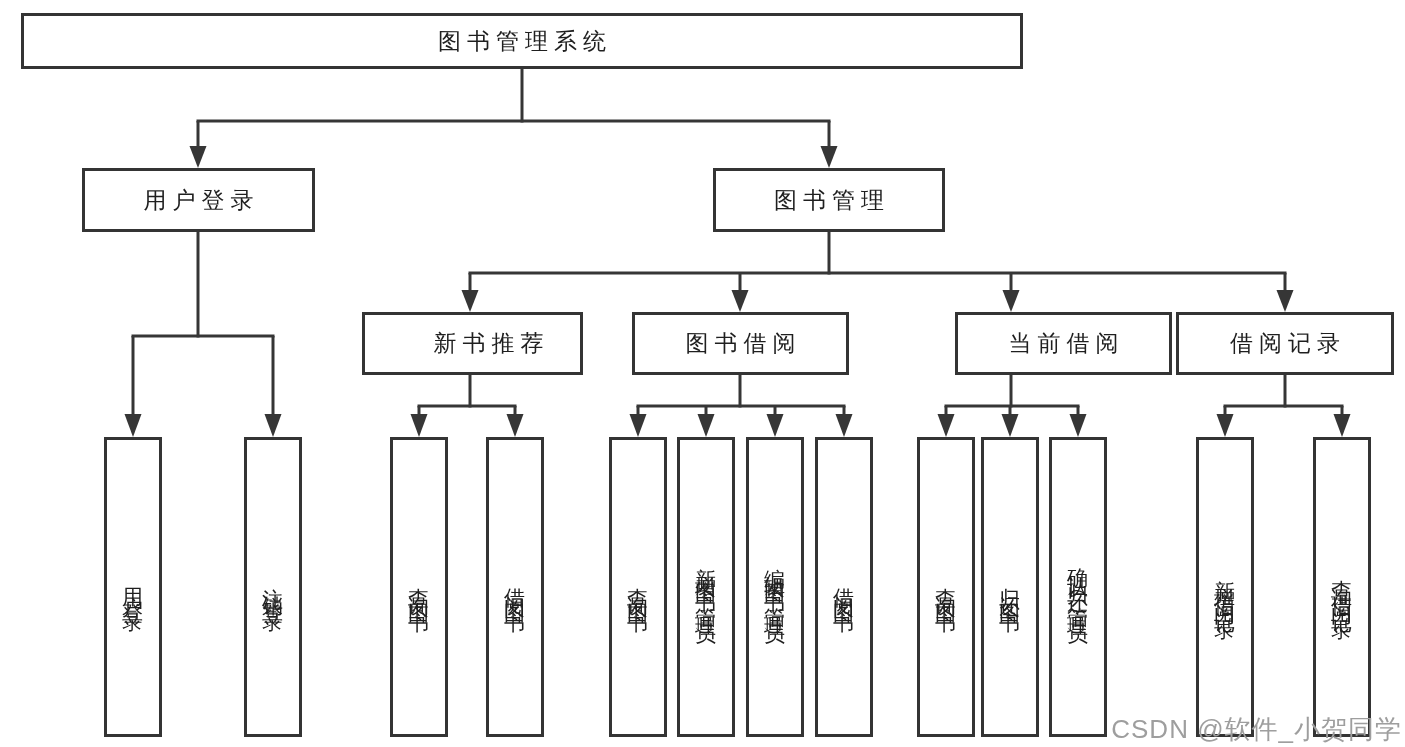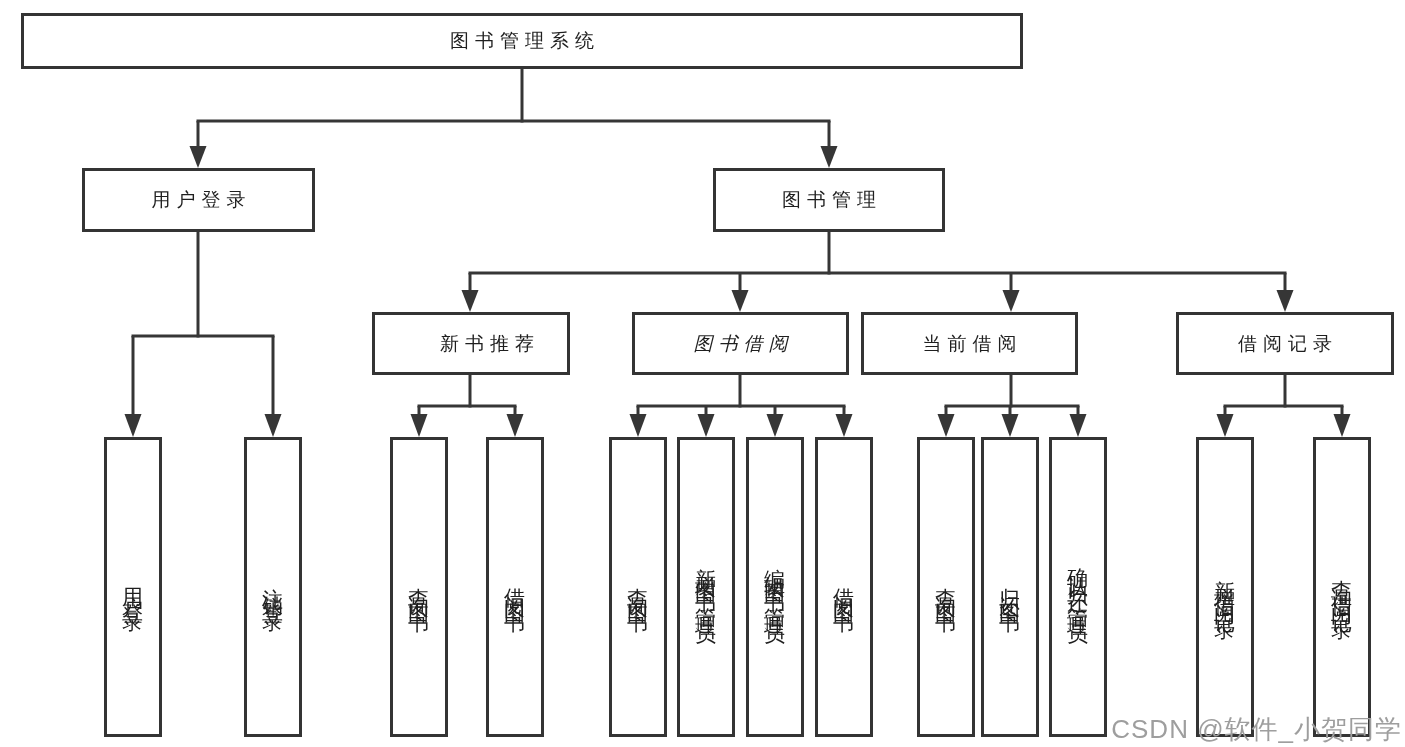--- a/index.html
+++ b/index.html
@@ -25,21 +25,21 @@
     position: absolute;
     box-sizing: border-box;
     border: 3px solid #343434;
     background: #ffffff;
     display: flex;
     align-items: center;
     justify-content: center;
     color: #1f1f1f;
   }
   .h-label {
-    font-size: 19px;
+    font-size: 23px;
     letter-spacing: 6px;
     text-indent: 6px; 
     white-space: nowrap;
   }
   .v-box {
     width: 58px;
     height: 300px;
   }
   .v-label {
     writing-mode: vertical-rl;
@@ -55,23 +55,23 @@
     font-size: 26px;
     letter-spacing: 1px;
     color: #9e9e9e;
     white-space: nowrap;
     z-index: 5;
   }
   
   #n-root  { left: 21px;  top: 13px;  width: 1002px; height: 56px; }
   #n-login { left: 82px;  top: 168px; width: 233px;  height: 64px; }
   #n-mgmt  { left: 713px; top: 168px; width: 232px;  height: 64px; align-items: center; }
-  #n-new   { left: 372px;  top: 312px; width: 198px; height: 63px; padding-left: 32px; }
-  #n-bor   { left: 632px;  top: 312px; width: 217px; height: 63px; font-style: italic; }
-  #n-cur   { left: 861px;  top: 312px; width: 217px; height: 63px; }
+  #n-new   { left: 362px;  top: 312px; width: 221px; height: 63px; padding-left: 32px; }
+  #n-bor   { left: 632px;  top: 312px; width: 217px; height: 63px; }
+  #n-cur   { left: 955px;  top: 312px; width: 217px; height: 63px; }
   #n-rec   { left: 1176px; top: 312px; width: 218px; height: 63px; }
   #l0  { left: 104px;  top: 437px; }
   #l1  { left: 244px;  top: 437px; }
   #l2  { left: 390px;  top: 437px; }
   #l3  { left: 486px;  top: 437px; }
   #l4  { left: 609px;  top: 437px; }
   #l5  { left: 677px;  top: 437px; }
   #l6  { left: 746px;  top: 437px; }
   #l7  { left: 815px;  top: 437px; }
   #l8  { left: 917px;  top: 437px; }

